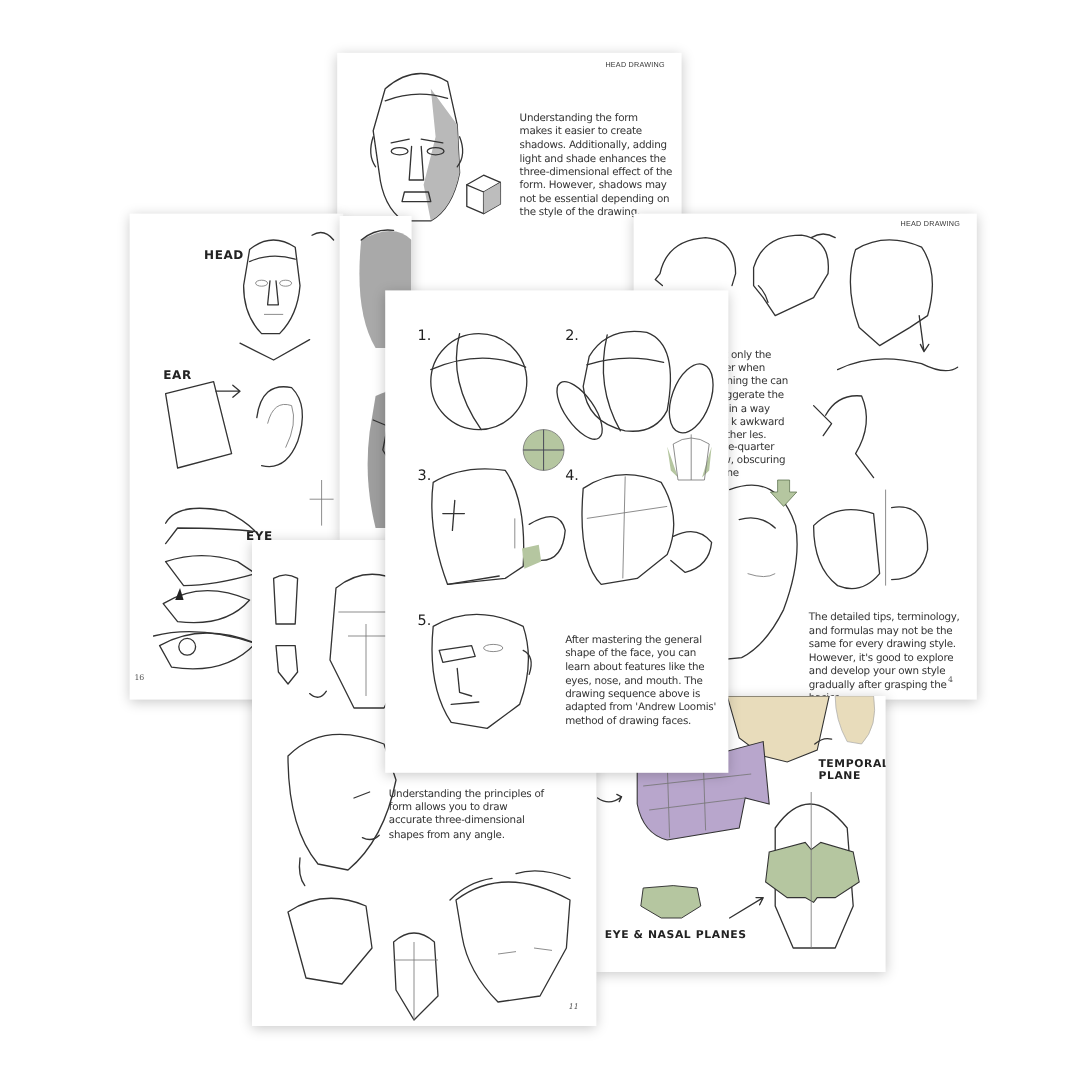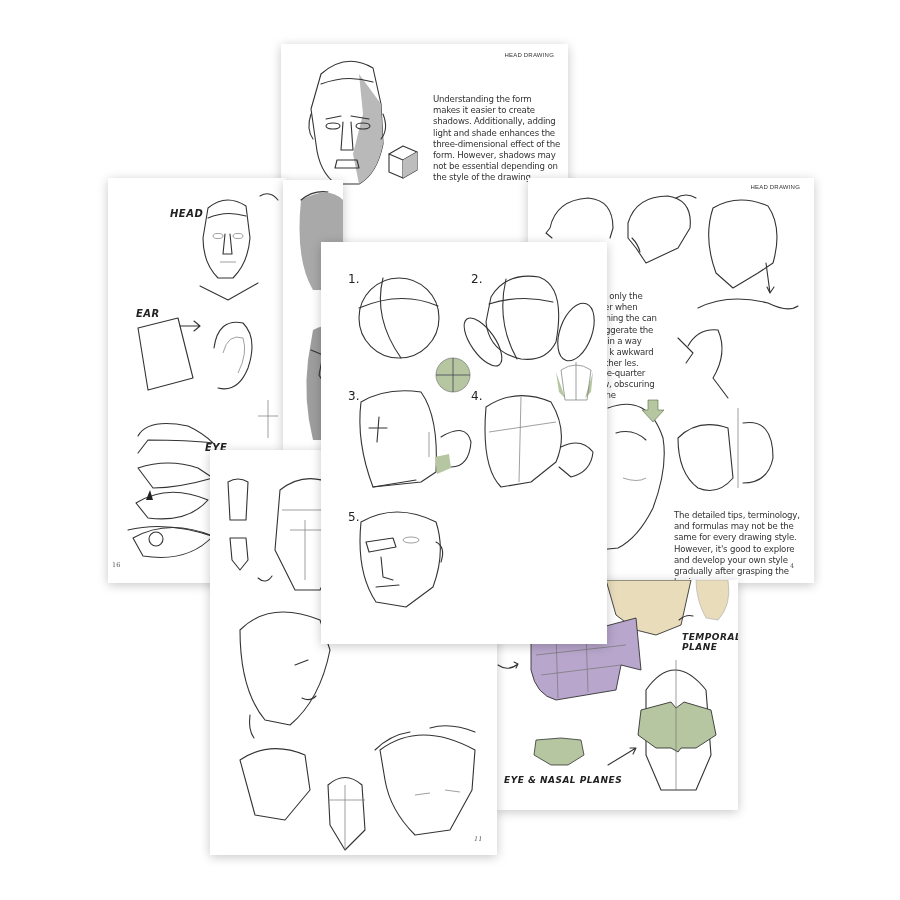--- a/index.html
+++ b/index.html
@@ -2,21 +2,21 @@
 <html><head>
 <meta charset="utf-8">
 <style>
   html,body{margin:0;padding:0;}
   body{width:900px;height:900px;background:#ffffff;position:relative;overflow:hidden;font-family:"Liberation Sans",sans-serif;}
   .page{position:absolute;background:#ffffff;box-shadow:0 2px 10px rgba(0,0,0,0.22);overflow:hidden;}
   .page svg{position:absolute;left:0;top:0;}
   .hdr{position:absolute;font-size:6px;letter-spacing:0.2px;color:#333;font-family:"Liberation Sans",sans-serif;}
   .txt{position:absolute;font-size:8.6px;line-height:11.2px;color:#333;font-family:"DejaVu Sans",sans-serif;letter-spacing:-0.2px;}
   .pnum{position:absolute;font-size:6.5px;color:#555;font-family:"DejaVu Serif",serif;}
-  .lbl{position:absolute;font-size:10px;color:#222;font-family:"DejaVu Sans",sans-serif;font-weight:bold;letter-spacing:0.5px;font-style:italic;}
+  .lbl{position:absolute;font-size:10px;color:#222;font-family:"DejaVu Sans",sans-serif;font-weight:bold;letter-spacing:0.5px;}
   .num{position:absolute;font-size:12px;color:#222;font-family:"DejaVu Sans",sans-serif;}
   .stroke{fill:none;stroke:#333;stroke-width:1.1;stroke-linecap:round;stroke-linejoin:round;}
   .thin{fill:none;stroke:#777;stroke-width:0.7;}
 </style>
 </head>
 <body>
 
 <div class="page" style="left:281px;top:44px;width:287px;height:200px;z-index:1;">
   <div class="hdr" style="right:14px;top:8px;">HEAD DRAWING</div>
   <svg width="287" height="200">
@@ -145,20 +145,21 @@
     <path class="stroke" d="M40 265 Q38 280 44 288"></path>
 
     <path class="stroke" d="M30 310 Q60 290 95 305 L100 340 L75 370 L45 365 Z"></path>
     <path class="stroke" d="M118 335 Q135 320 152 335 L155 380 L135 400 L120 375 Z"></path>
     <path class="thin" d="M118 350 L155 350 M135 335 L135 400"></path>
 
     <path class="stroke" d="M170 300 Q210 270 265 300 L262 340 L240 380 L205 385 Q180 360 175 330 Z"></path>
     <path class="stroke" d="M165 300 Q180 285 200 282 M220 278 Q240 272 265 282"></path>
     <path class="thin" d="M205 345 L220 343 M235 340 L250 342"></path>
   </svg>
+  <div class="txt" style="left:114px;top:207px;width:132px;">Understanding the principles of form allows you to draw accurate three-dimensional shapes from any angle.</div>
   <div class="pnum" style="left:264px;top:385px;font-style:italic;">11</div>
 </div>
 
 <div class="page" style="left:321px;top:242px;width:286px;height:402px;z-index:5;">
   <div class="num" style="left:27px;top:30px;">1.</div>
   <div class="num" style="left:150px;top:30px;">2.</div>
   <div class="num" style="left:27px;top:147px;">3.</div>
   <div class="num" style="left:150px;top:147px;">4.</div>
   <div class="num" style="left:27px;top:268px;">5.</div>
   <svg width="286" height="402">
@@ -189,14 +190,15 @@
     <path class="thin" d="M168 190 L235 180 M200 155 L198 240"></path>
     <path class="stroke" d="M240 205 Q260 195 272 210 Q270 230 250 235 L238 225"></path>
 
     <path class="stroke" d="M40 280 Q75 260 115 280 Q125 310 112 345 L85 365 L55 360 Q35 330 40 280 Z"></path>
     <path class="stroke" d="M45 300 L72 296 L75 305 L48 310 Z"></path>
     <ellipse class="thin" cx="90" cy="298" rx="8" ry="3"></ellipse>
     <path class="stroke" d="M60 315 L62 335 L72 338"></path>
     <path class="stroke" d="M55 345 L78 343"></path>
     <path class="stroke" d="M115 300 Q125 305 120 320"></path>
   </svg>
+  <div class="txt" style="left:150px;top:287px;width:132px;">After mastering the general shape of the face, you can learn about features like the eyes, nose, and mouth. The drawing sequence above is adapted from 'Andrew Loomis' method of drawing faces.</div>
   <div class="pnum" style="left:14px;top:381px;margin-top:48px;">10</div>
 </div>
 
 </body></html>

